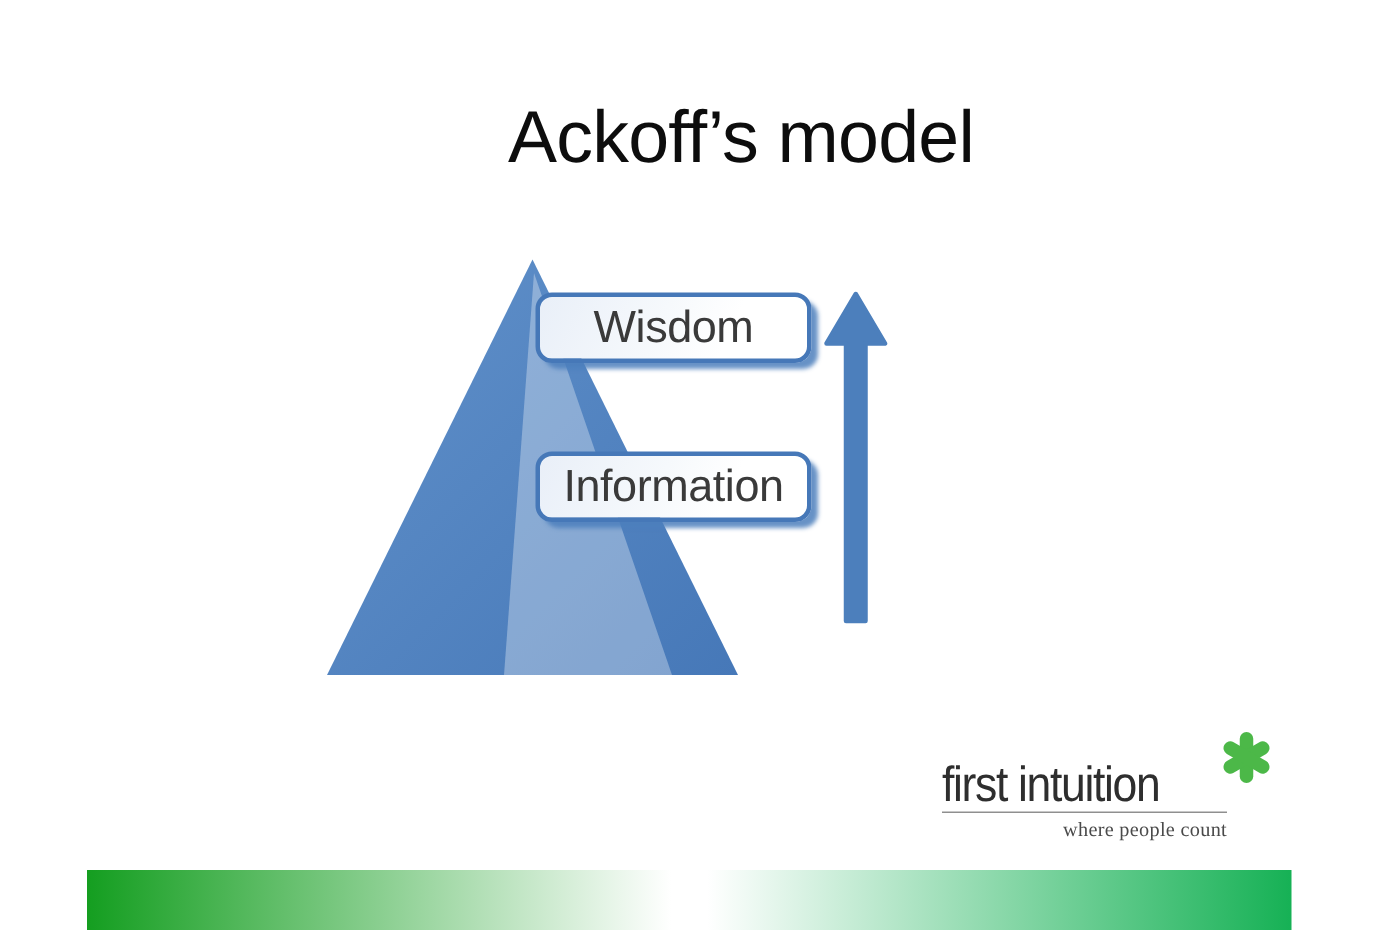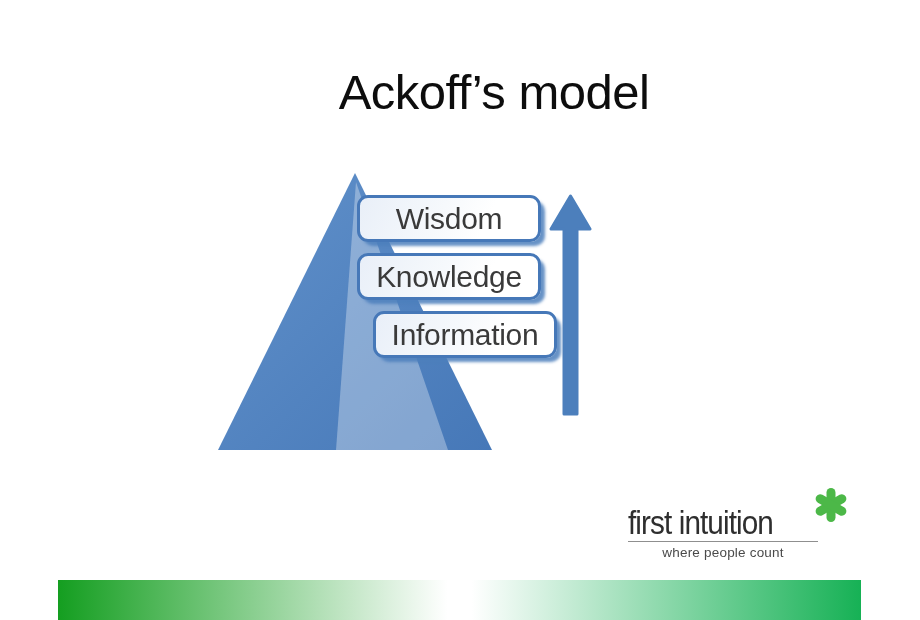--- a/index.html
+++ b/index.html
@@ -62,21 +62,21 @@
     box-shadow: 5px 5px 3px -1px rgba(76, 127, 188, 0.85);
     display: flex;
     align-items: center;
     justify-content: center;
     font-size: 30px;
     color: var(--level-text);
     letter-spacing: -0.3px;
   }
   .level-wisdom      { top: 195px; }
   .level-knowledge   { top: 253px; }
-  .level-information { top: 311px; margin-left: 16px; }
+  .level-information { top: 301px; }
   .level-data        { top: 368px; }
 
   .tri-main  { fill: url(#triGrad); }
   .tri-shine { fill: #ffffff; opacity: 0.32; }
   .arrow     { fill: var(--pyramid-blue); stroke: var(--pyramid-blue);
                stroke-width: 3; stroke-linejoin: round; }
 
   .logo {
     position: absolute;
     left: 628px;
@@ -109,24 +109,25 @@
     top: 57px;
     width: 190px;
     height: 1px;
     background: #8f8f8f;
   }
   .logo-tagline {
     position: absolute;
     left: 0;
     top: 61px;
     width: 190px;
-    text-align: center;
+    text-align: right;
     font-size: 13.5px;
     color: #4a4a4a;
     letter-spacing: 0.2px;
+    font-family: Liberation Serif, serif;
   }
   .footer-bar {
     position: absolute;
     left: 58px;
     top: 580px;
     width: 803px;
     height: 40px;
     background: linear-gradient(90deg,
       var(--bar-green-left) 0%,
       #ffffff 48.5%,
@@ -151,23 +152,20 @@
         </linearGradient>
       </defs>
       <polygon class="tri-main" points="355,173 218,450 492,450"></polygon>
       <polygon class="tri-shine" points="356,182 448,450 336,450"></polygon>
       <path class="arrow" d="M570.5 196 L590 229 L577 229 L577 414 L564 414 L564 229 L551 229 Z"></path>
     </svg>
 
     <div class="level-box level-wisdom">
       <span>Wisdom</span>
     </div>
-    <div class="level-box level-knowledge">
-      <span>Knowledge</span>
-    </div>
     <div class="level-box level-information">
       <span>Information</span>
     </div>
   </div>
 
   <div class="logo">
     <div class="logo-name">first intuition</div>
     <svg class="logo-asterisk" viewBox="0 0 38 38">
       <g transform="translate(19,19)">
         <rect class="petal" x="-4.5" y="-17" width="9" height="34" rx="4.5"></rect>

